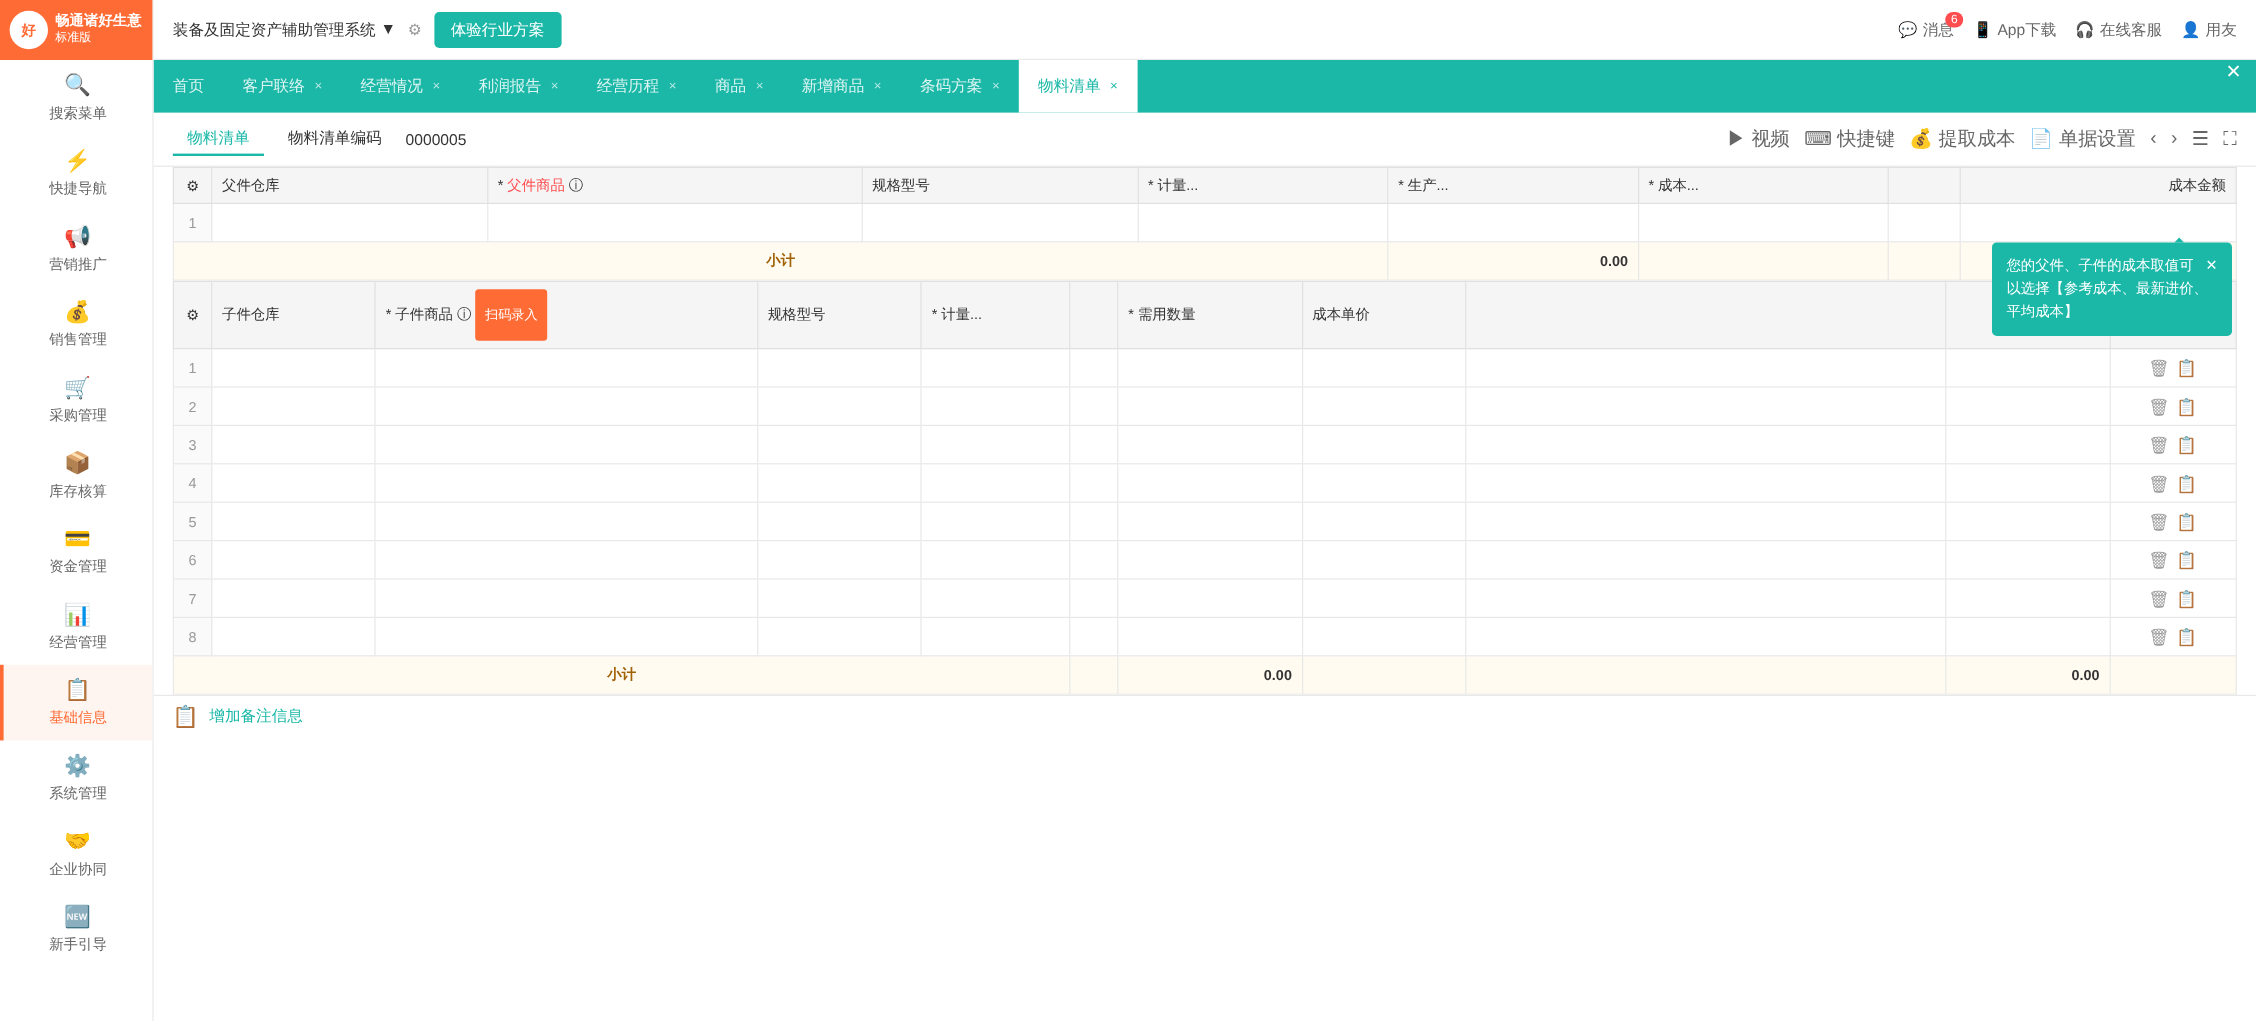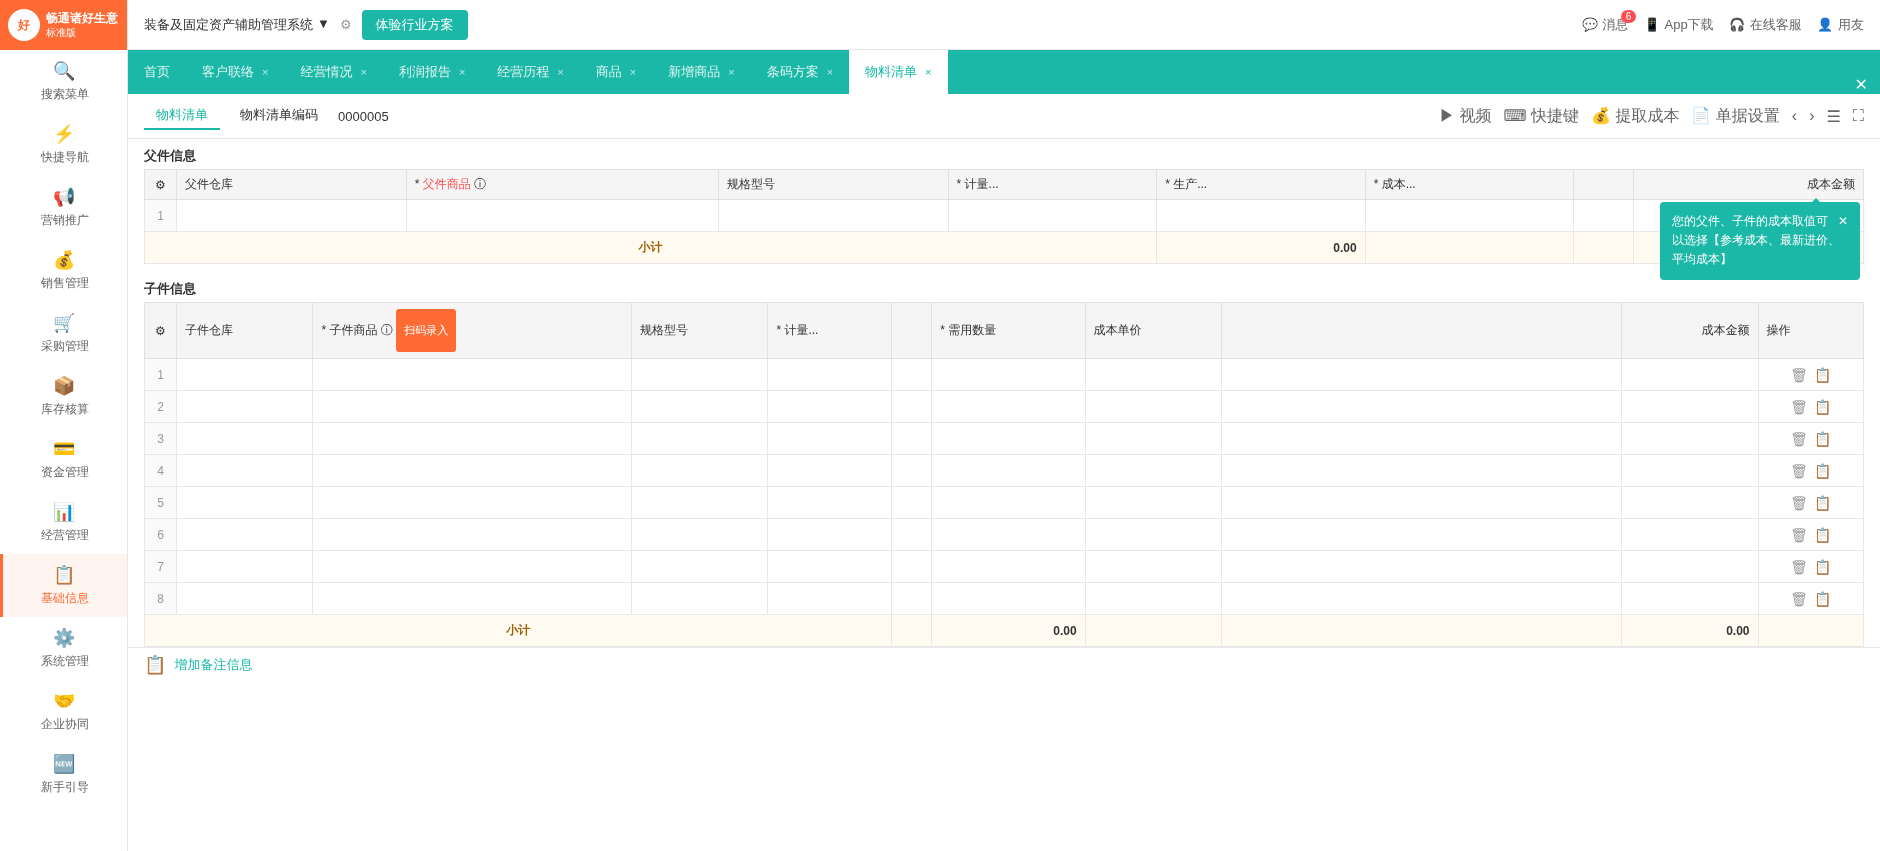--- a/index.html
+++ b/index.html
@@ -2,39 +2,39 @@
 <html><head>
   <meta charset="utf-8">
   <style>
     * { box-sizing: border-box; margin: 0; padding: 0; }
     body { font-family: 'Microsoft YaHei', Arial, sans-serif; font-size: 13px; background: #f5f5f5; display: flex; height: 851px; overflow: hidden; }
 
     
     .sidebar { width: 128px; background: #fff; border-right: 1px solid #e8e8e8; display: flex; flex-direction: column; flex-shrink: 0; }
     .sidebar-logo { background: #ff6b35; padding: 10px 8px; display: flex; align-items: center; gap: 6px; height: 50px; }
     .sidebar-logo-icon { width: 32px; height: 32px; background: #fff; border-radius: 50%; display: flex; align-items: center; justify-content: center; color: #ff6b35; font-weight: bold; font-size: 12px; }
-    .sidebar-logo-text { color: #fff; font-size: 12px; line-height: 1.3; font-weight: bold; }
+    .sidebar-logo-text { color: #fff; font-size: 12px; line-height: 1.3; font-weight: bold; font-family: Liberation Mono, monospace; }
     .sidebar-logo-sub { font-size: 10px; font-weight: normal; }
     .sidebar-item { display: flex; flex-direction: column; align-items: center; padding: 10px 4px; cursor: pointer; color: #666; font-size: 12px; gap: 4px; border-left: 3px solid transparent; }
     .sidebar-item.active { background: #fff5f0; color: #ff6b35; border-left-color: #ff6b35; }
     .sidebar-item .s-icon { font-size: 18px; }
 
     
     .main { flex: 1; display: flex; flex-direction: column; overflow: hidden; }
 
     
     .topbar { background: #fff; border-bottom: 1px solid #e8e8e8; display: flex; align-items: center; padding: 0 16px; height: 50px; gap: 10px; }
     .topbar-system-select { display: flex; align-items: flex-start; gap: 4px; color: #333; font-size: 13px; cursor: pointer; }
     .topbar-try-btn { background: #1bb8a8; color: #fff; border: none; padding: 6px 14px; border-radius: 4px; cursor: pointer; font-size: 13px; }
     .topbar-right { display: flex; align-items: center; gap: 16px; color: #666; font-size: 13px; }
     .topbar-right-item { display: flex; align-items: center; gap: 4px; cursor: pointer; position: relative; }
     .badge { background: #ff4d4f; color: #fff; border-radius: 10px; font-size: 10px; padding: 1px 5px; position: absolute; top: -6px; right: -8px; }
 
     
-    .nav-tabs { background: #1bb8a8; display: flex; align-items: flex-end; height: 44px; overflow: hidden; position: relative; }
+    .nav-tabs { background: #1bb8a8; display: flex; align-items: flex-start; height: 44px; overflow: hidden; position: relative; }
     .nav-tab { padding: 0 16px; height: 44px; display: flex; align-items: center; gap: 6px; color: rgba(255,255,255,0.85); font-size: 13px; cursor: pointer; white-space: nowrap; }
     .nav-tab.active { background: #fff; color: #1bb8a8; }
     .nav-tab .close-x { font-size: 11px; color: rgba(255,255,255,0.7); margin-left: 2px; }
     .nav-tab.active .close-x { color: #1bb8a8; }
     .nav-close-all { margin-left: auto; padding: 0 12px; color: #fff; cursor: pointer; font-size: 16px; }
 
     
     .content { flex: 1; overflow-y: auto; background: #fff; padding: 0; position: relative; }
 
     
@@ -220,21 +220,20 @@
         <span>☰</span>
         <span>⛶</span>
       </div>
     </div>
 
     <div class="tooltip-box" style="position:absolute;top:108px;right:20px;z-index:100;">
       <span class="tooltip-close">✕</span>
       <span>您的父件、子件的成本取值可以选择【参考成本、最新进价、平均成本】</span>
     </div>
 
-    <div class="section-title">父件信息</div>
     <div class="table-wrap">
       <table>
         <thead>
           <tr>
             <th class="th-gear">⚙</th>
             <th>父件仓库</th>
             <th>* <span class="th-required">父件商品</span> ⓘ</th>
             <th>规格型号</th>
             <th>* 计量...</th>
             <th>* 生产...</th>
@@ -259,21 +258,20 @@
             <td colspan="5" class="subtotal-label">小计</td>
             <td class="subtotal-val">0.00</td>
             <td></td>
             <td></td>
             <td class="subtotal-val">0.00</td>
           </tr>
         </tbody>
       </table>
     </div>
 
-    <div class="section-title" style="margin-top:8px;">子件信息</div>
     <div class="table-wrap">
       <table>
         <thead>
           <tr>
             <th class="th-gear">⚙</th>
             <th>子件仓库</th>
             <th>* 子件商品 ⓘ <button class="scan-btn">扫码录入</button></th>
             <th>规格型号</th>
             <th>* 计量...</th>
             <th style="width:40px;"></th>

